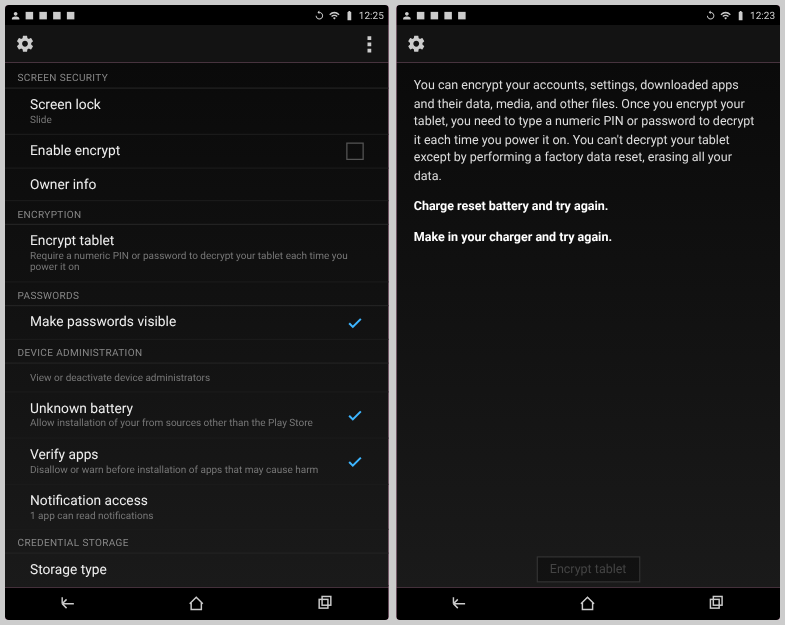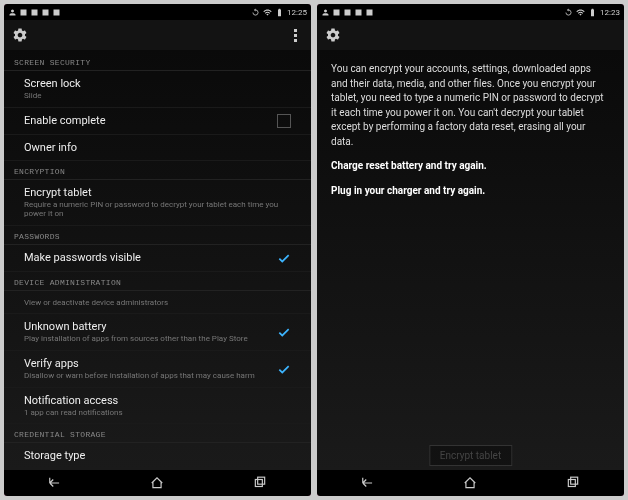--- a/index.html
+++ b/index.html
@@ -8,21 +8,21 @@
   .statusbar { height: 16px; background: #000; display: flex; align-items: center; justify-content: space-between; padding: 0 4px; color: #ccc; font-size: 8px; }
   .status-left { display: flex; gap: 2px; }
   .status-right { display: flex; gap: 3px; align-items: center; }
   .stat-icon { width: 9px; height: 9px; display: inline-block; }
   .header { height: 30px; background: #131313; display: flex; align-items: center; padding: 0 8px; color: #fff; font-size: 12px; gap: 8px; }
   .gear-icon { width: 16px; height: 16px; }
   .header-title { flex: 1; font-size: 13px; margin-top: 48px; }
   .overflow { width: 16px; display: flex; flex-direction: column; gap: 2px; align-items: center; }
   .overflow span { width: 3px; height: 3px; background: #ccc; border-radius: 0; }
   .content { flex: 1; overflow: hidden; background: linear-gradient(180deg, #0a0a0a 0%, #1a1a1a 100%); color: #ddd; font-size: 11px; padding: 2px 0; }
-  .section-header { color: #888; font-size: 8px; text-transform: uppercase; padding: 6px 10px 3px; letter-spacing: 0.3px; border-bottom: 1px solid #222; font-family: Liberation Mono, monospace; }
+  .section-header { color: #888; font-size: 8px; text-transform: uppercase; padding: 6px 10px 3px; letter-spacing: 0.3px; border-bottom: 1px solid #222; }
   .item { padding: 6px 20px; border-bottom: 1px solid #1a1a1a; display: flex; align-items: center; justify-content: space-between; }
   .item-main { flex: 1; }
   .item-title { font-size: 11px; color: #eee; }
   .item-sub { font-size: 8px; color: #777; margin-top: 1px; line-height: 1.2; }
   .check { width: 14px; height: 14px; display: flex; align-items: center; justify-content: center; }
   .check.off { border: 1px solid #555; }
   .check.on svg { width: 14px; height: 14px; }
   .navbar { height: 26px; background: #000; display: flex; justify-content: space-around; align-items: center; }
   .nav-btn { width: 20px; height: 16px; display: flex; align-items: center; justify-content: center; }
   .info-content { padding: 12px 14px; color: #ddd; font-size: 10px; line-height: 1.45; }
@@ -79,21 +79,21 @@
   <div class="content">
     <div class="section-header">SCREEN SECURITY</div>
     <div class="item">
         <div class="item-main">
           <div class="item-title">Screen lock</div>
           <div class="item-sub">Slide</div>
         </div>
       </div>
     <div class="item">
         <div class="item-main">
-          <div class="item-title">Enable complete</div>
+          <div class="item-title">Enable encrypt</div>
         </div>
         <div class="check off"></div>
       </div>
     <div class="item">
         <div class="item-main">
           <div class="item-title">Owner info</div>
         </div>
       </div>
     <div class="section-header">ENCRYPTION</div>
     <div class="item">
@@ -115,21 +115,21 @@
       </div>
     <div class="section-header">DEVICE ADMINISTRATION</div>
     <div class="item">
         <div class="item-main">
           <div class="item-sub">View or deactivate device administrators</div>
         </div>
       </div>
     <div class="item">
         <div class="item-main">
           <div class="item-title">Unknown battery</div>
-          <div class="item-sub">Play installation of apps from sources other than the Play Store</div>
+          <div class="item-sub">Allow installation of your from sources other than the Play Store</div>
         </div>
         <div class="check on">
           <svg viewBox="0 0 24 24" fill="#3db5ff">
             <path d="M9 16l-4-4-2 2 6 6L21 8l-2-2z"></path>
           </svg>
         </div>
       </div>
     <div class="item">
         <div class="item-main">
           <div class="item-title">Verify apps</div>
@@ -208,21 +208,21 @@
   </div>
   <div class="header">
     <svg class="gear-icon" viewBox="0 0 24 24" fill="#ccc">
         <path d="M19.4 13c0-.3.1-.7.1-1s0-.7-.1-1l2-1.6c.2-.1.2-.4.1-.6l-2-3.4c-.1-.2-.4-.3-.6-.2l-2.4 1c-.5-.4-1-.7-1.6-.9l-.4-2.6c0-.2-.2-.4-.5-.4h-4c-.2 0-.4.2-.5.4l-.4 2.6c-.6.2-1.1.5-1.6.9l-2.4-1c-.2-.1-.5 0-.6.2l-2 3.4c-.1.2-.1.5.1.6l2 1.6c0 .3-.1.7-.1 1s0 .7.1 1l-2 1.6c-.2.1-.2.4-.1.6l2 3.4c.1.2.4.3.6.2l2.4-1c.5.4 1 .7 1.6.9l.4 2.6c0 .2.2.4.5.4h4c.2 0 .4-.2.5-.4l.4-2.6c.6-.2 1.1-.5 1.6-.9l2.4 1c.2.1.5 0 .6-.2l2-3.4c.1-.2.1-.5-.1-.6l-2-1.6zM12 15.5c-1.9 0-3.5-1.6-3.5-3.5s1.6-3.5 3.5-3.5 3.5 1.6 3.5 3.5-1.6 3.5-3.5 3.5z"></path>
       </svg>
     <span class="header-title">Encrypt tablet</span>
   </div>
   <div class="content info-content">
     <p>You can encrypt your accounts, settings, downloaded apps and their data, media, and other files. Once you encrypt your tablet, you need to type a numeric PIN or password to decrypt it each time you power it on. You can't decrypt your tablet except by performing a factory data reset, erasing all your data.</p>
     <p class="bold">Charge reset battery and try again.</p>
-    <p class="bold">Plug in your charger and try again.</p>
+    <p class="bold">Make in your charger and try again.</p>
   </div>
   <div class="encrypt-btn">Encrypt tablet</div>
   <div class="navbar">
     <div class="nav-btn">
         <svg viewBox="0 0 24 24" width="18" height="14" fill="none" stroke="#ccc" stroke-width="2">
           <path d="M3 12h16M3 12l6-6M3 12l6 6M3 12v-9"></path>
         </svg>
       </div>
     <div class="nav-btn">
         <svg viewBox="0 0 24 24" width="16" height="14" fill="none" stroke="#ccc" stroke-width="2">

